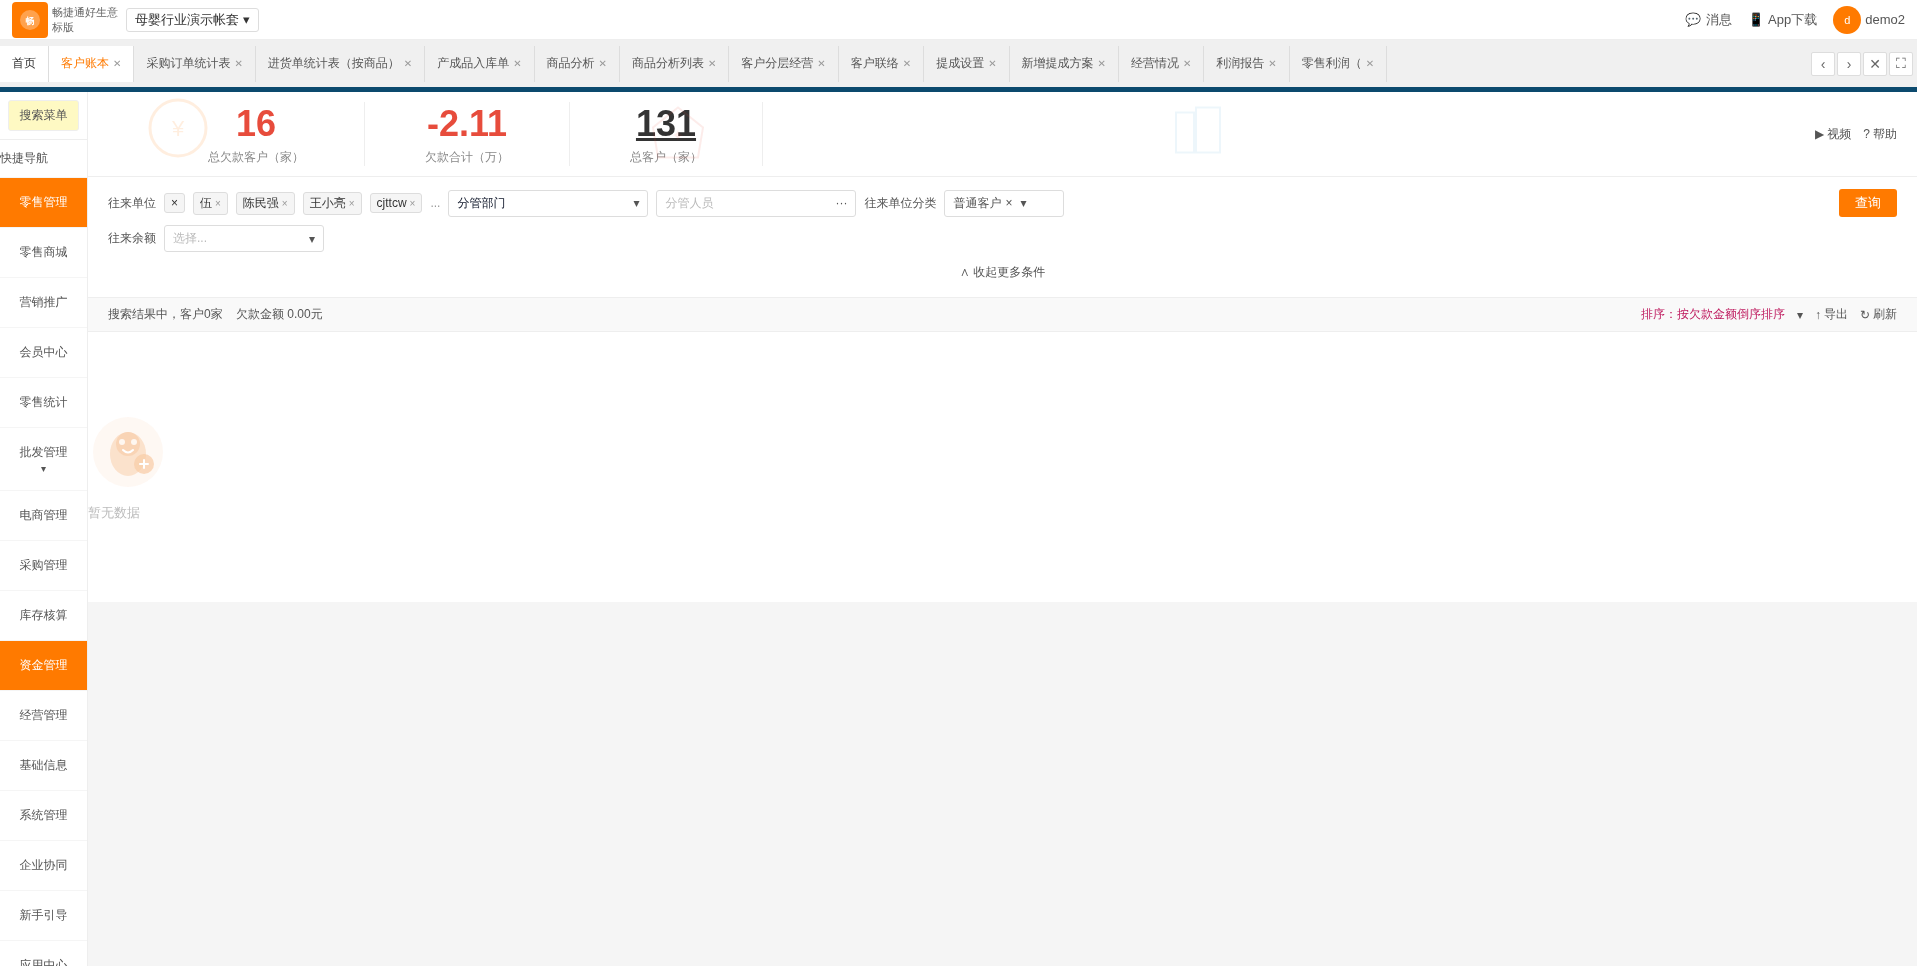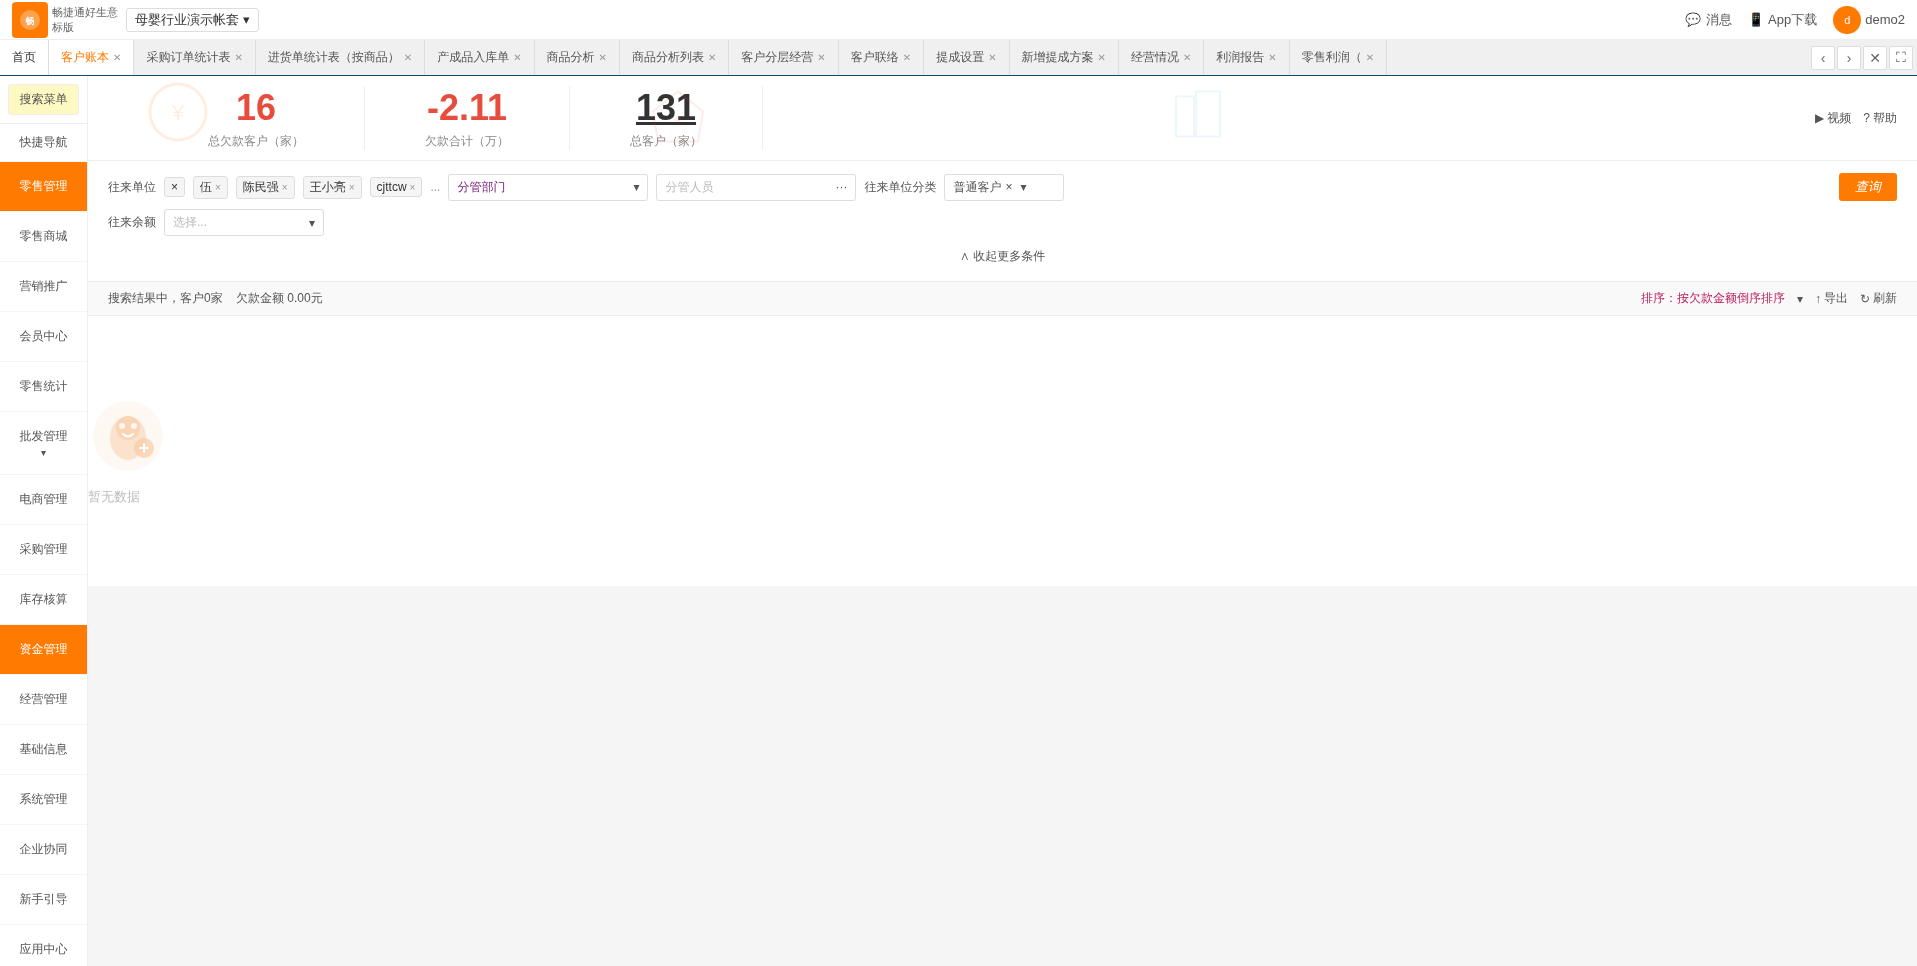--- a/index.html
+++ b/index.html
@@ -18,25 +18,25 @@
     .top-header-left { display: flex; align-items: center; gap: 8px; }
     .logo-area { display: flex; align-items: center; gap: 4px; }
     .logo-icon { width: 36px; height: 36px; background: #ff7a00; border-radius: 4px; display: flex; align-items: center; justify-content: center; color: #fff; font-size: 10px; font-weight: bold; }
     .logo-text { font-size: 11px; color: #666; line-height: 1.3; }
     .store-selector { display: flex; align-items: center; gap: 4px; font-size: 13px; color: #333; cursor: pointer; border: 1px solid #ddd; padding: 2px 8px; border-radius: 3px; }
     .top-header-right { display: flex; align-items: center; gap: 16px; font-size: 13px; color: #555; }
     .header-action { display: flex; align-items: center; gap: 4px; cursor: pointer; }
 
     
     .tab-bar {
-      height: 36px;
+      height: 52px;
       background: #f0f0f0;
       display: flex;
       align-items: center;
-      border-bottom: 1px solid #0c4a6e;
+      border-bottom: 5px solid #0c4a6e;
       overflow: hidden;
     }
     .tab-item {
       height: 36px;
       display: flex;
       align-items: center;
       padding: 0 12px;
       font-size: 12px;
       color: #555;
       cursor: pointer;
@@ -103,21 +103,20 @@
       color: #fff;
     }
     .sidebar-nav-item.has-sub {
       display: flex;
       flex-direction: column;
       align-items: center;
     }
     .sidebar-nav-item .sub-arrow { font-size: 10px; margin-top: 2px; }
     .sidebar-quick-nav {
       padding: 10px 0;
-      text-align: center;
       font-size: 12px;
       color: #555;
       cursor: pointer;
       border-bottom: 1px solid #f5f5f5;
     }
 
     
     .content-area {
       flex: 1;
       overflow: auto;
@@ -189,21 +188,20 @@
     .filter-select-wide { min-width: 200px; }
     .filter-btn-query {
       padding: 5px 16px;
       background: #ff7a00;
       color: #fff;
       border: none;
       border-radius: 3px;
       font-size: 13px;
       cursor: pointer;
       margin-left: auto;
-      font-style: italic;
     }
     .filter-collapse {
       text-align: center;
       font-size: 12px;
       color: #555;
       cursor: pointer;
       padding: 4px 0;
     }
 
     
@@ -464,21 +462,21 @@
           <span>王小亮</span>
           <span class="tag-close">×</span>
         </div>
         <div class="filter-tag">
           <span>cjttcw</span>
           <span class="tag-close">×</span>
         </div>
         <span class="filter-more">...</span>
 
         <div class="filter-select filter-select-wide">
-          <span style="color:#701a75;">分管部门</span>
+          <span style="color:#0f172a;">分管部门</span>
           <span style="margin-left:auto;">▾</span>
         </div>
 
         <div class="filter-select filter-select-wide">
           <span style="color:#bbb;">分管人员</span>
           <span style="margin-left:auto;">···</span>
         </div>
 
         <span class="filter-label">往来单位分类</span>
         <div class="filter-select">

